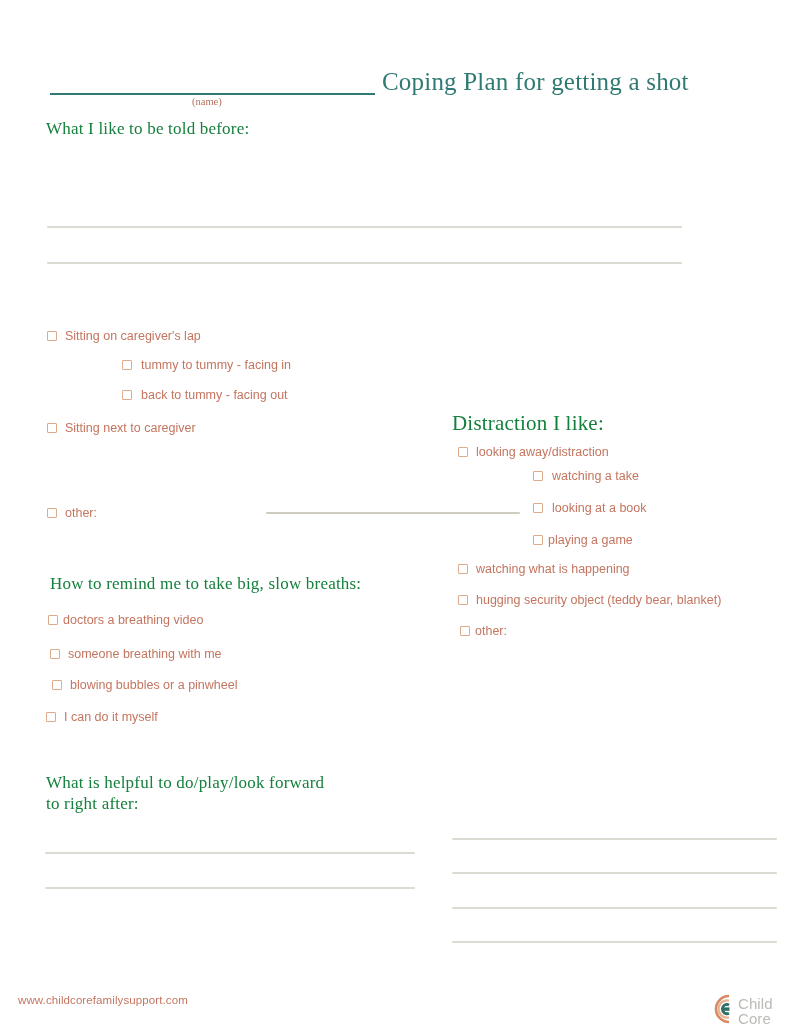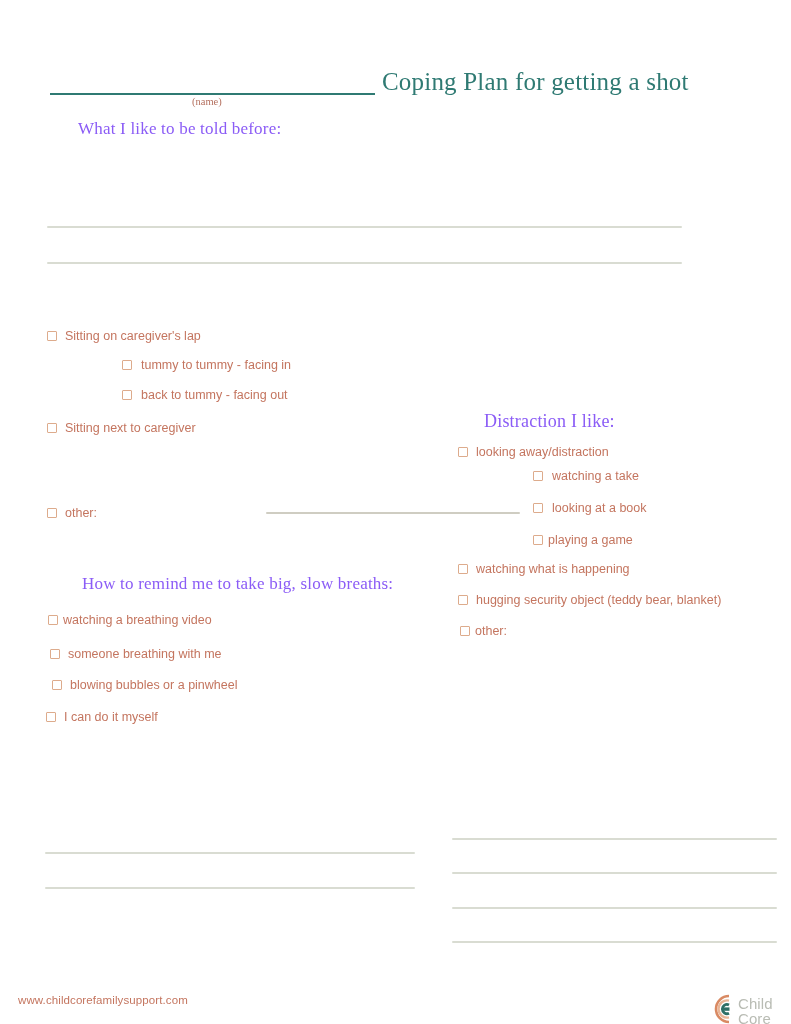--- a/index.html
+++ b/index.html
@@ -15,25 +15,24 @@
     width: 791px;
     height: 1024px;
     background: #ffffff;
     overflow: hidden;
   }
   .abs { position: absolute; }
 
   
   .heading {
     font-family: "Liberation Serif", serif;
-    color: #8b5cf6;
+    color: #15803d;
     font-weight: 400;
     letter-spacing: .2px;
     line-height: 1.22;
-    margin-left: 32px;
   }
   .title {
     font-family: "Liberation Serif", serif;
     color: #2f7a73;
     font-size: 25px;
     font-weight: 400;
     letter-spacing: .2px;
     white-space: nowrap;
   }
   .body-text {
@@ -144,21 +143,21 @@
   </div>
 
 
   <div class="cb-row" style="left:47px; top:505px;">
     <span class="cb"></span>
     <span class="cb-label" style="margin-left:8px;">other:</span>
   </div>
 
   <div class="rule warm" style="left:266px; top:512px; width:254px;"></div>
 
-  <div class="abs heading" style="left:452px; top:411px; font-size:18px;">Distraction I like:</div>
+  <div class="abs heading" style="left:452px; top:411px; font-size:21px;">Distraction I like:</div>
 
   <div class="cb-row" style="left:458px; top:444px;">
     <span class="cb"></span>
     <span class="cb-label" style="margin-left:8px;">looking away/distraction</span>
   </div>
 
   <div class="cb-row" style="left:533px; top:468px;">
     <span class="cb"></span>
     <span class="cb-label" style="margin-left:9px;">watching a take</span>
   </div>
@@ -185,38 +184,40 @@
 
   <div class="cb-row" style="left:460px; top:623px;">
     <span class="cb"></span>
     <span class="cb-label" style="margin-left:5px;">other:</span>
   </div>
 
   <div class="abs heading" style="left:50px; top:574px; font-size:17px;">How to remind me to take big, slow breaths:</div>
 
   <div class="cb-row" style="left:48px; top:612px;">
     <span class="cb"></span>
-    <span class="cb-label" style="margin-left:5px;">watching a breathing video</span>
+    <span class="cb-label" style="margin-left:5px;">doctors a breathing video</span>
   </div>
 
   <div class="cb-row" style="left:50px; top:646px;">
     <span class="cb"></span>
     <span class="cb-label" style="margin-left:8px;">someone breathing with me</span>
   </div>
 
   <div class="cb-row" style="left:52px; top:677px;">
     <span class="cb"></span>
     <span class="cb-label" style="margin-left:8px;">blowing bubbles or a pinwheel</span>
   </div>
 
   <div class="cb-row" style="left:46px; top:709px;">
     <span class="cb"></span>
     <span class="cb-label" style="margin-left:8px;">I can do it myself</span>
   </div>
 
+  <div class="abs heading" style="left:46px; top:773px; font-size:17px; width:350px; white-space:pre-line;">What is helpful to do/play/look forward
+to right after:</div>
 
   <div class="rule" style="left:45px; top:852px; width:370px;"></div>
   <div class="rule" style="left:45px; top:887px; width:370px;"></div>
 
 
   <div class="rule" style="left:452px; top:838px; width:325px;"></div>
   <div class="rule" style="left:452px; top:872px; width:325px;"></div>
   <div class="rule" style="left:452px; top:907px; width:325px;"></div>
   <div class="rule" style="left:452px; top:941px; width:325px;"></div>
 

